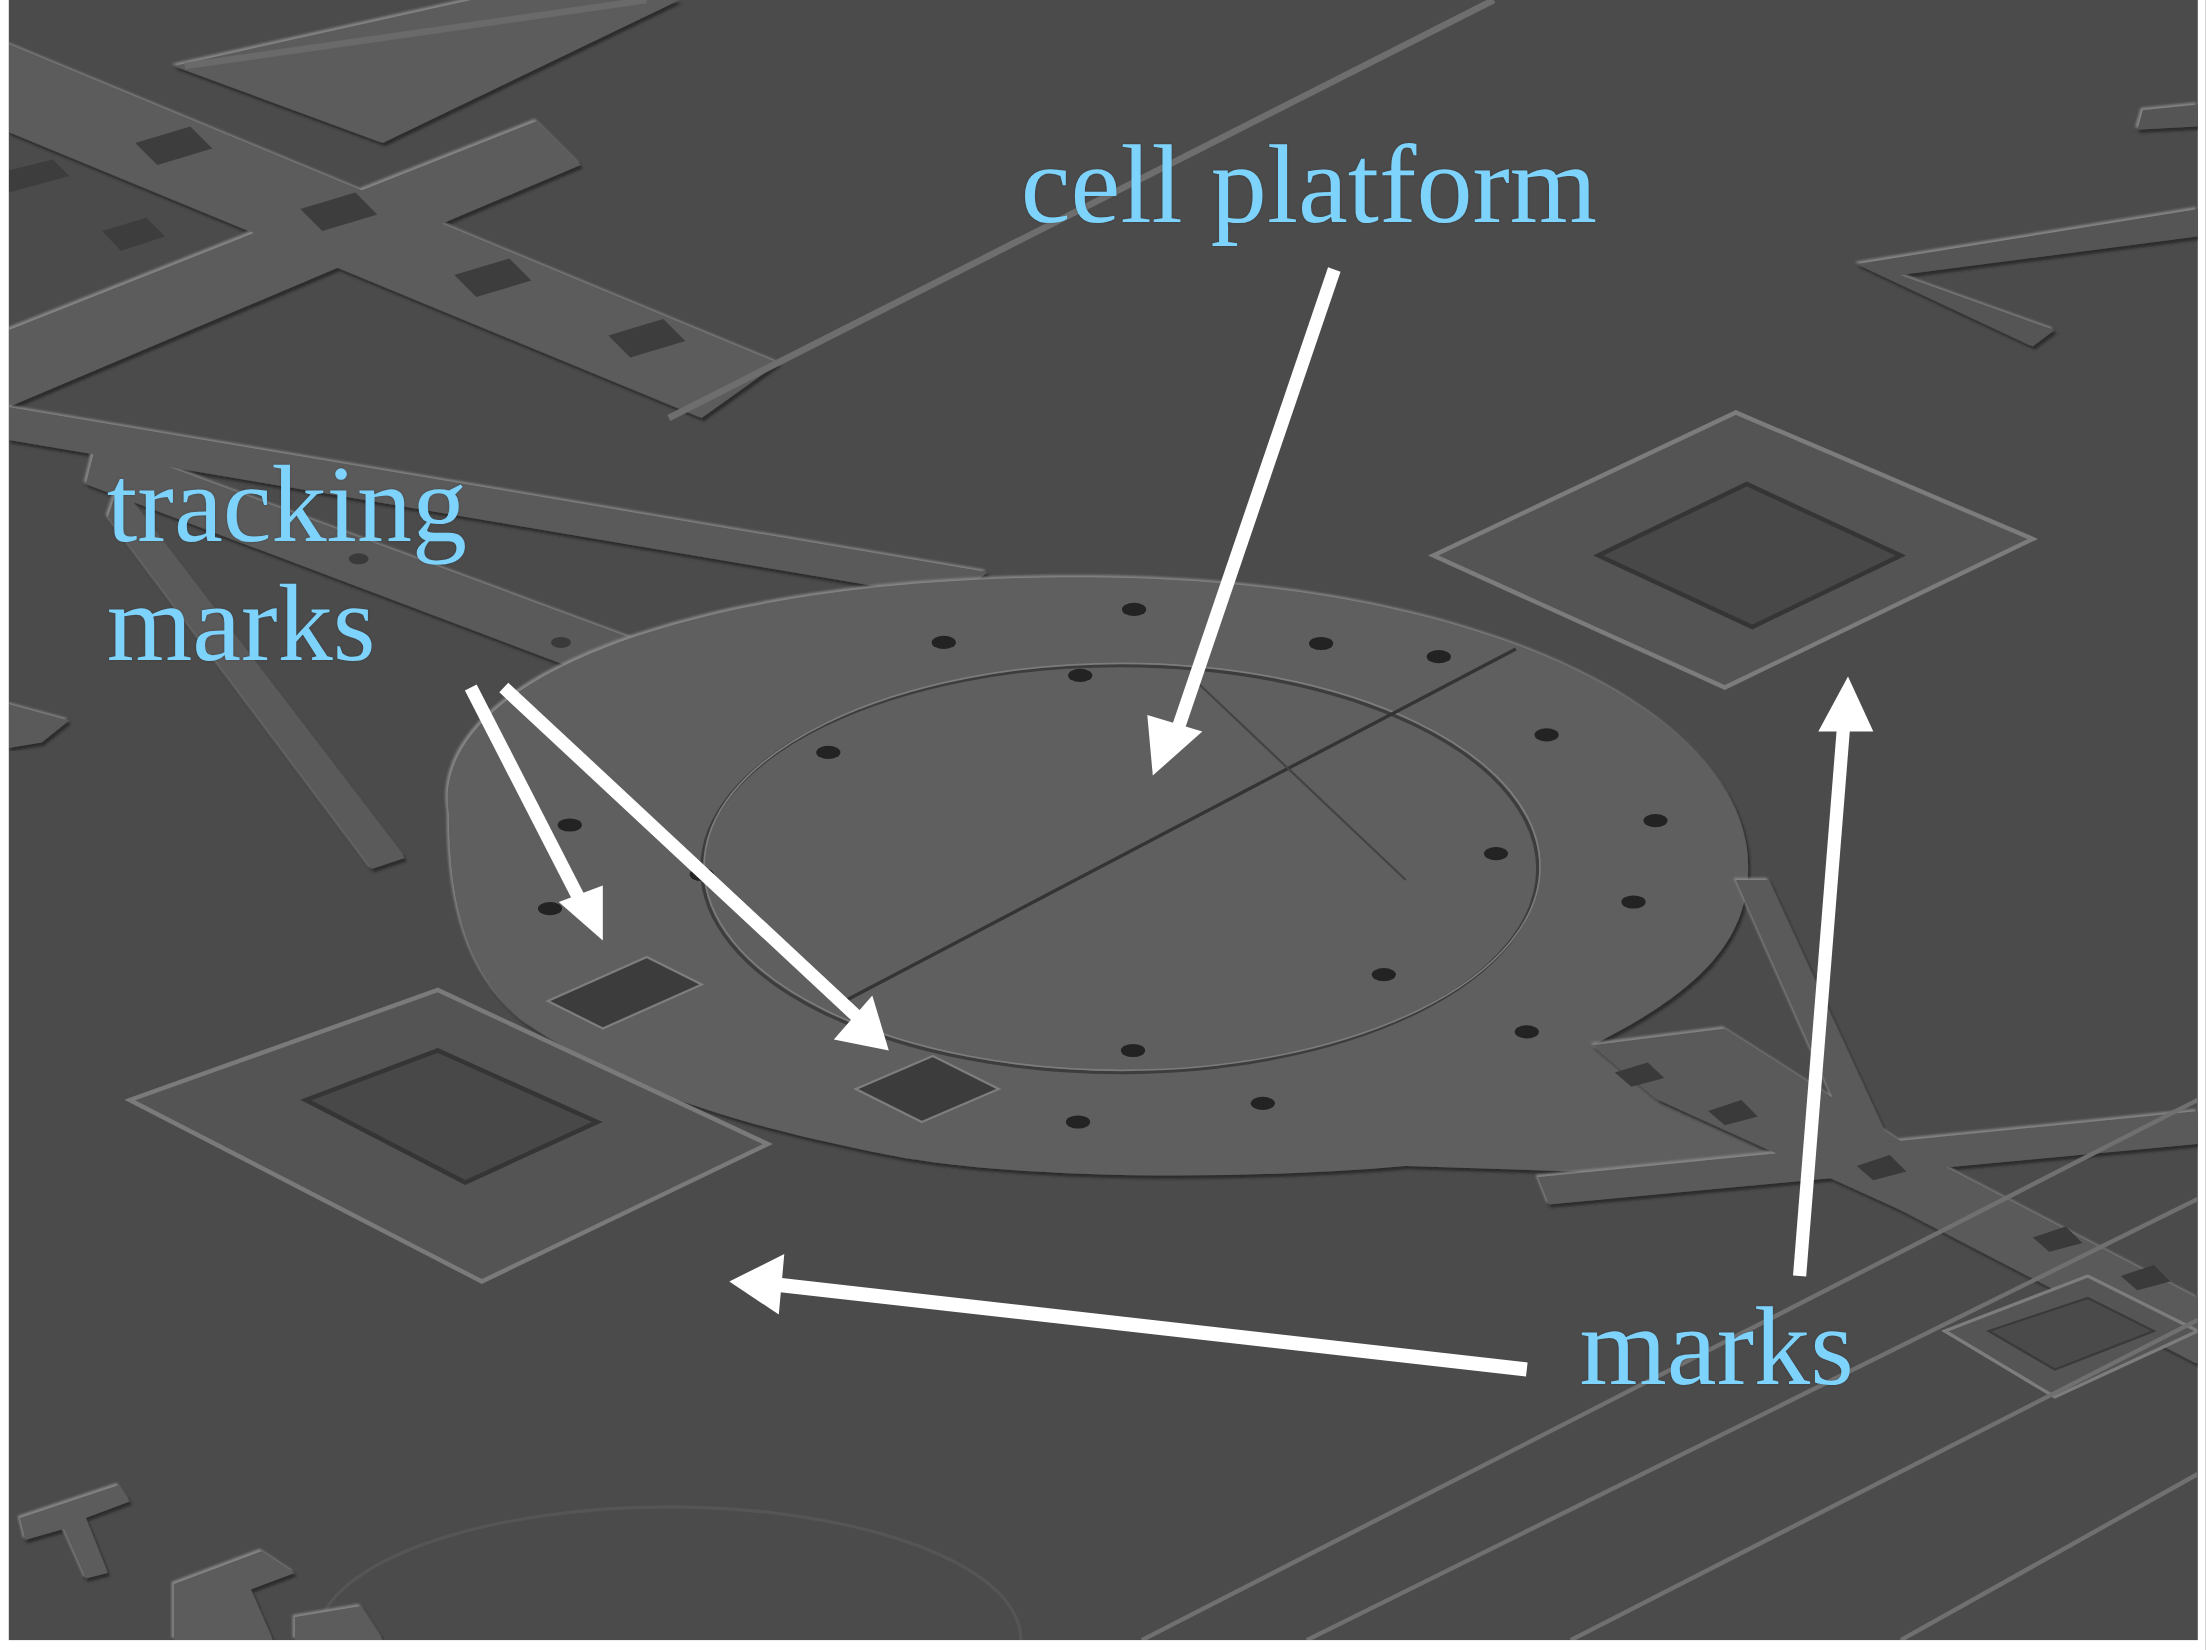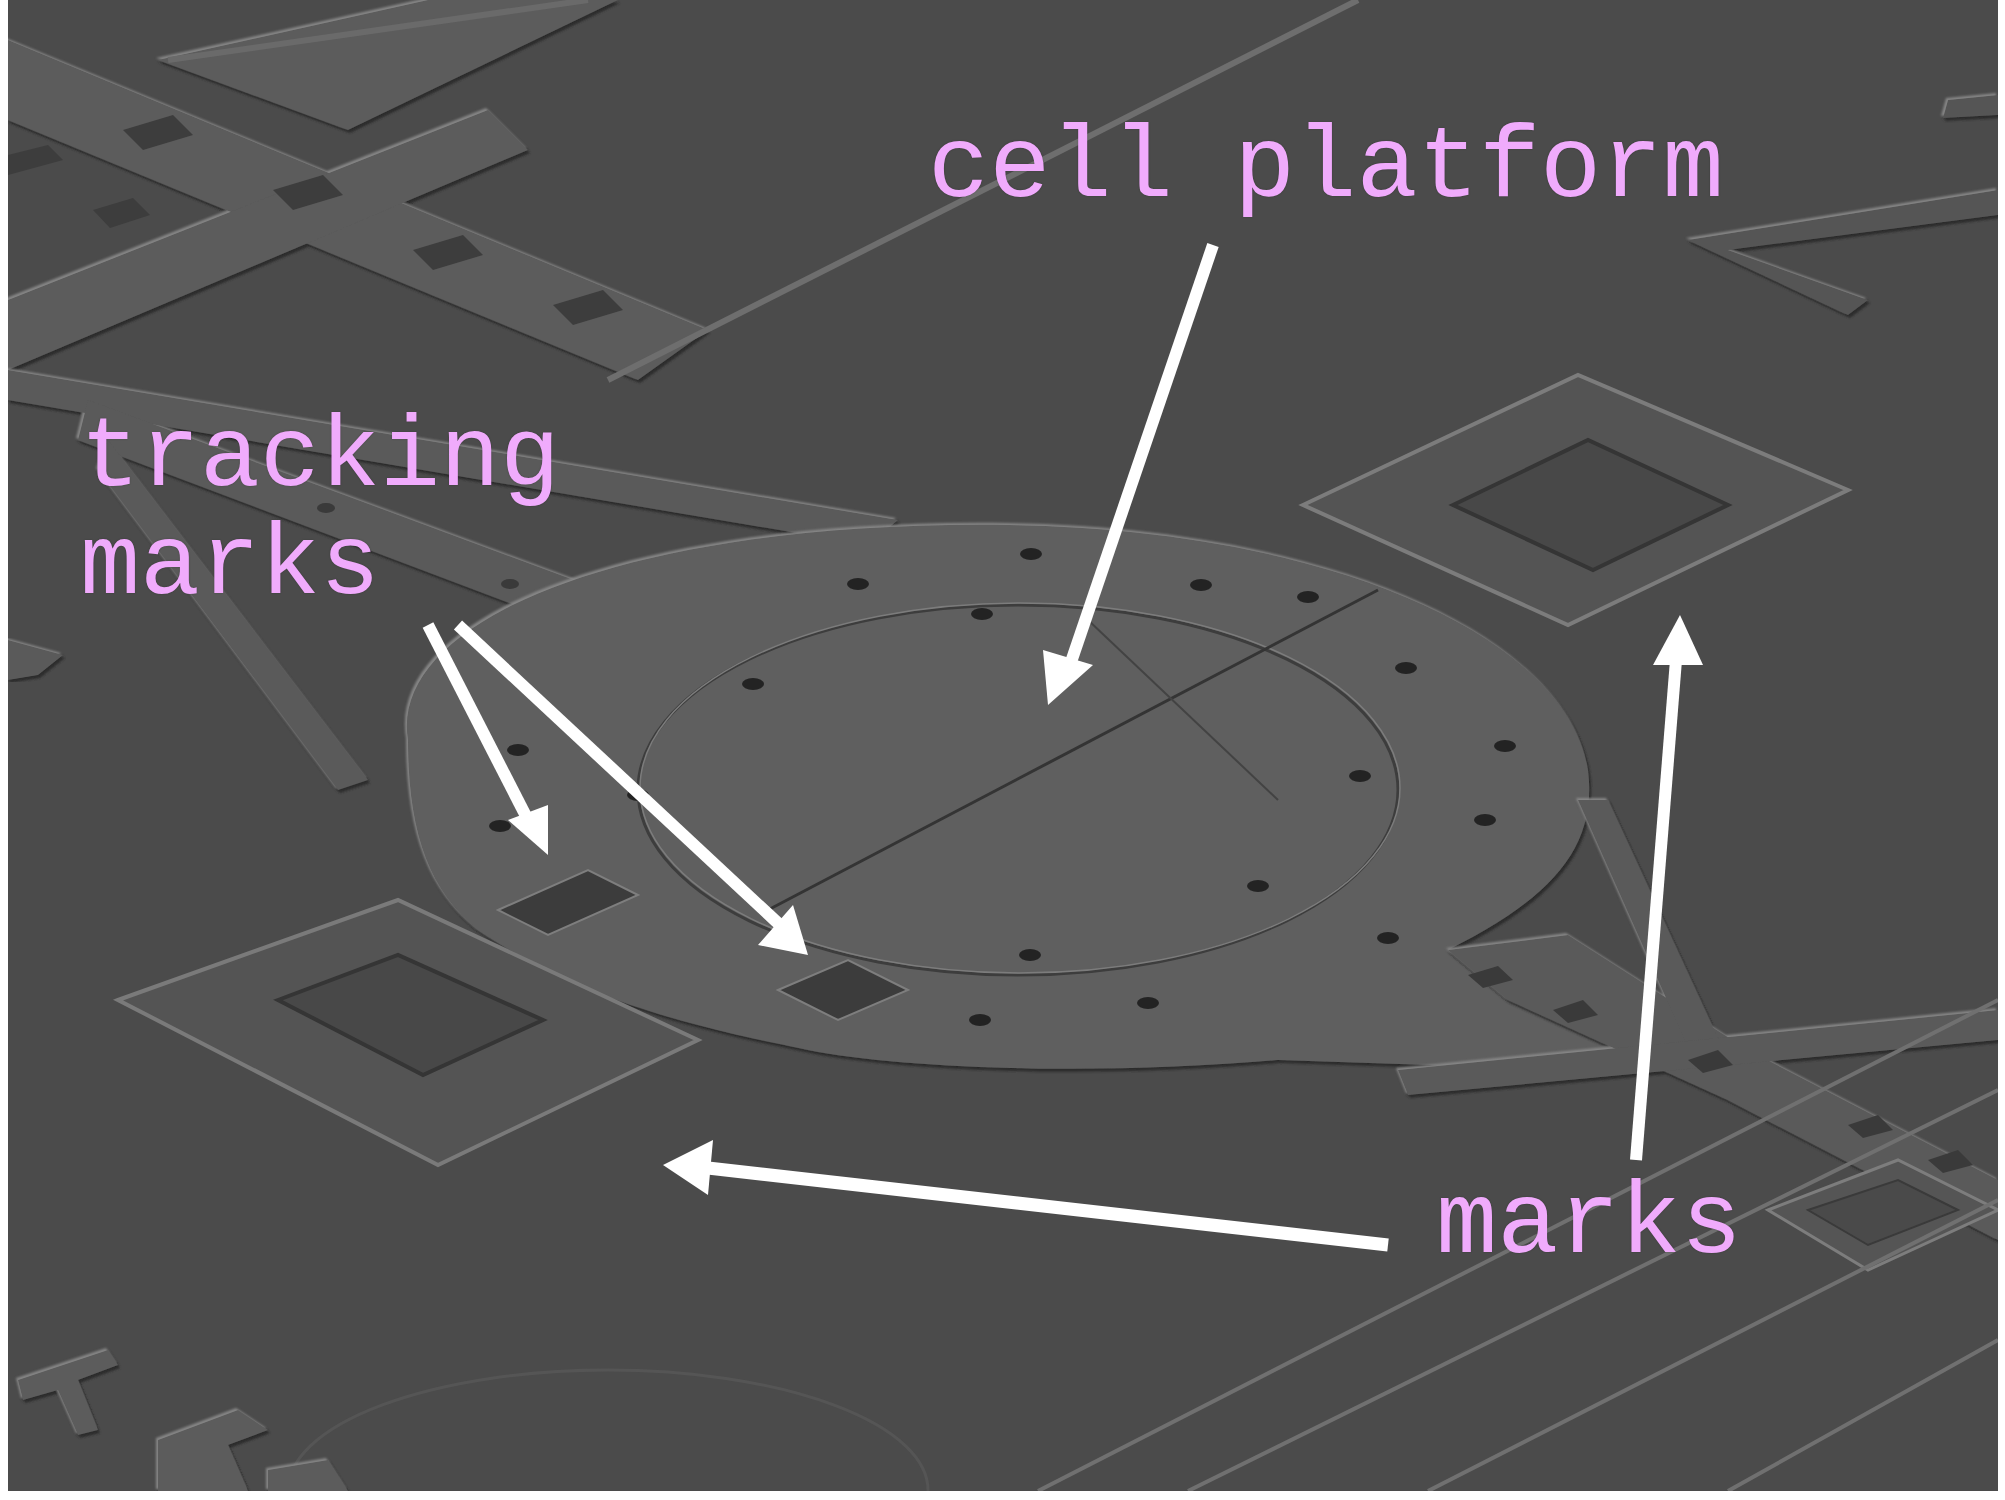--- a/index.html
+++ b/index.html
@@ -3,22 +3,22 @@
 <meta charset="utf-8">
 <style>
   html, body { margin: 0; padding: 0; background: #ffffff; }
   body { width: 2005px; height: 1500px; overflow: hidden; position: relative; }
   .frame {
     position: absolute; left: 8px; top: 0; width: 1990px; height: 1491px;
     background: #4b4b4b; overflow: hidden;
   }
   .frame svg.scene { position: absolute; left: 0; top: 0; }
   .label {
-    position: absolute; color: #f0abfc;
-    font-family: Liberation Mono, monospace;
+    position: absolute; color: #7dd3fc;
+    font-family: Liberation Serif, serif;
     font-size: 100px; line-height: 108px; white-space: nowrap;
     text-shadow: 0 0 2px rgba(0,0,0,0.25);
   }
 </style>
 </head>
 <body>
 
 <div class="frame">
   <svg class="scene" width="1990" height="1491" viewBox="0 0 1990 1491">
     <defs>
@@ -154,20 +154,20 @@
         <polygon points="1672,615 1695,665 1645,665" stroke="none"></polygon>
       </g>
       <g>
         <line x1="1380" y1="1245" x2="700" y2="1168" stroke-width="13"></line>
         <polygon points="655,1165 705,1140 700,1195" stroke="none"></polygon>
       </g>
     </g>
   </svg>
 
   <div class="label" style="left:920px; top:115px; font-size:102px;">cell platform</div>
-  <div class="label" style="left:72px; top:405px; font-size:100px;">
+  <div class="label" style="left:89px; top:405px; font-size:100px;">
     <div>tracking</div>
     <div>marks</div>
   </div>
   <div class="label" style="left:1428px; top:1170px; font-size:102px; line-height:110px;">
     <div>marks</div>
   </div>
 </div>
 
 </body></html>

